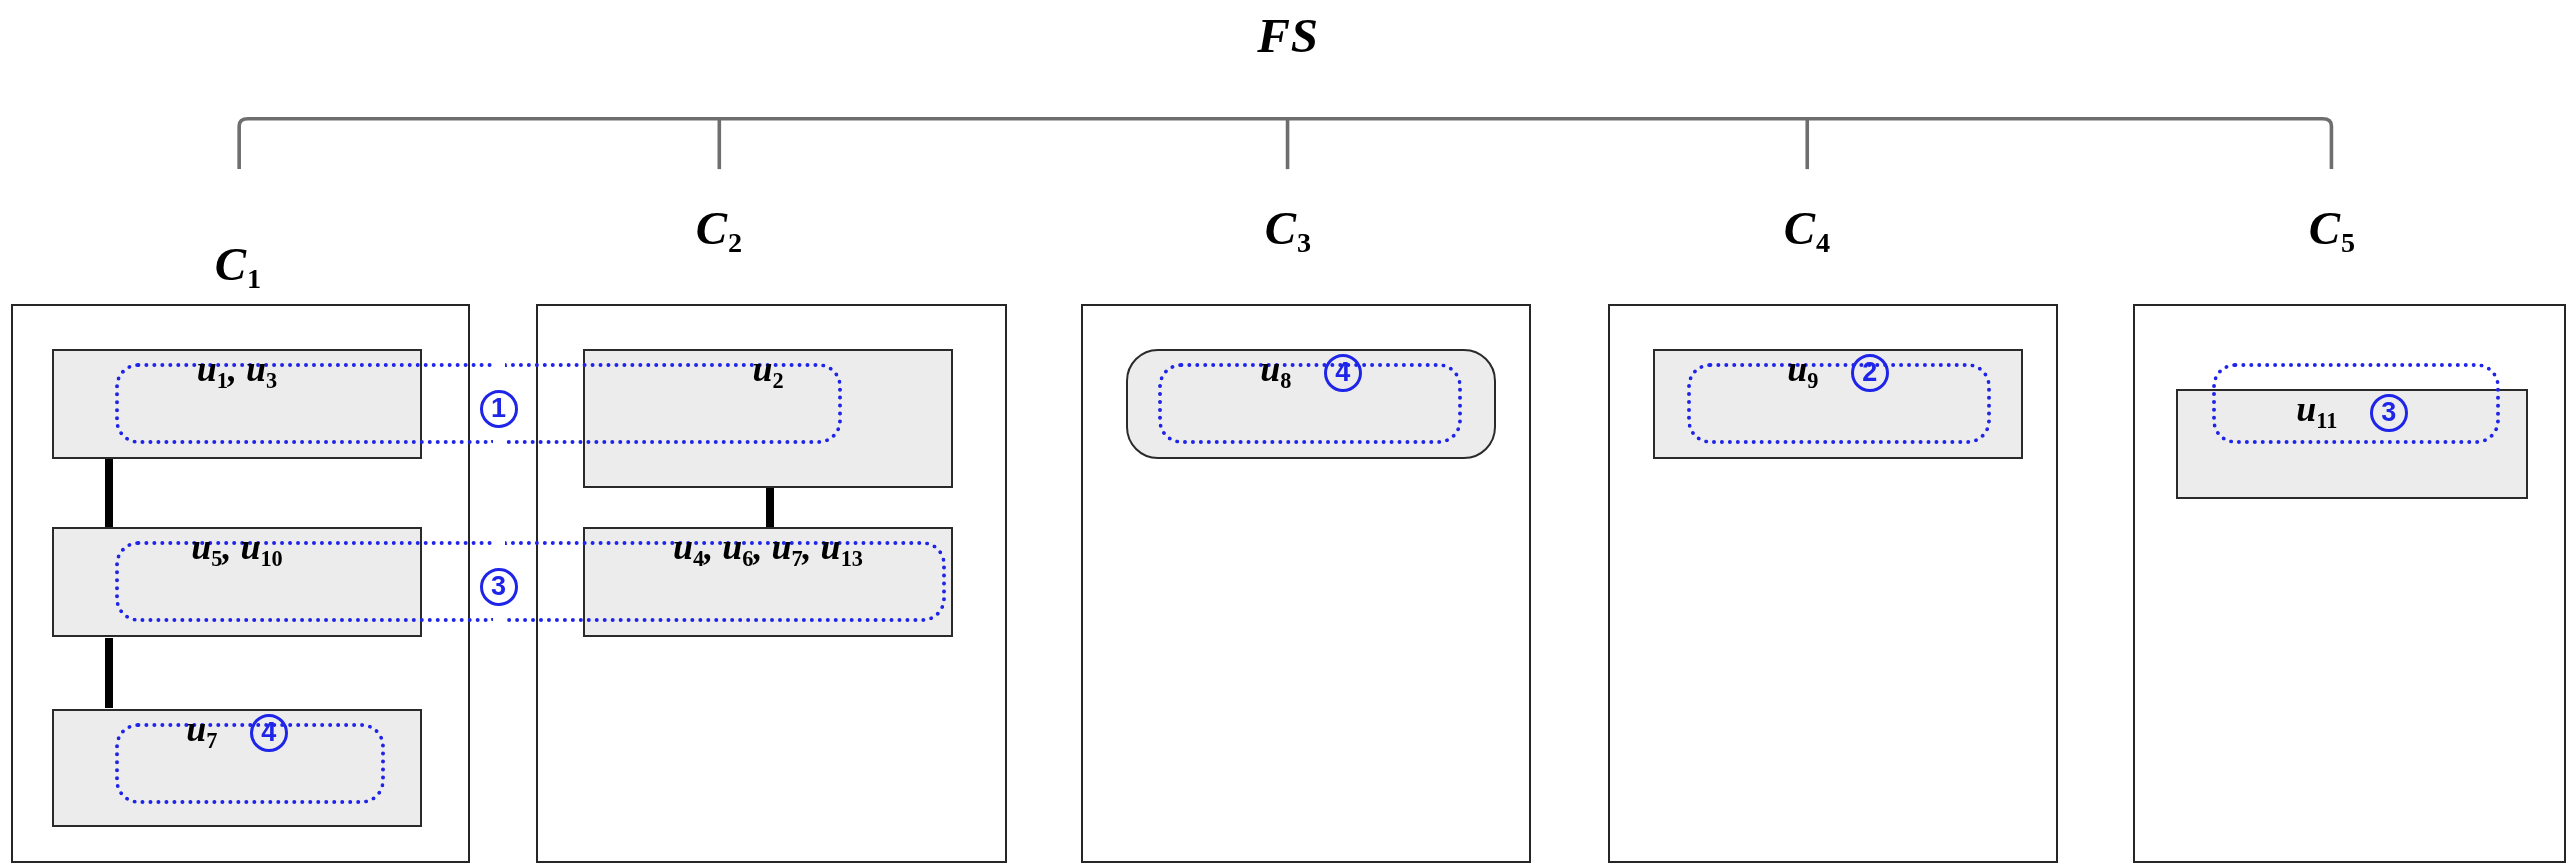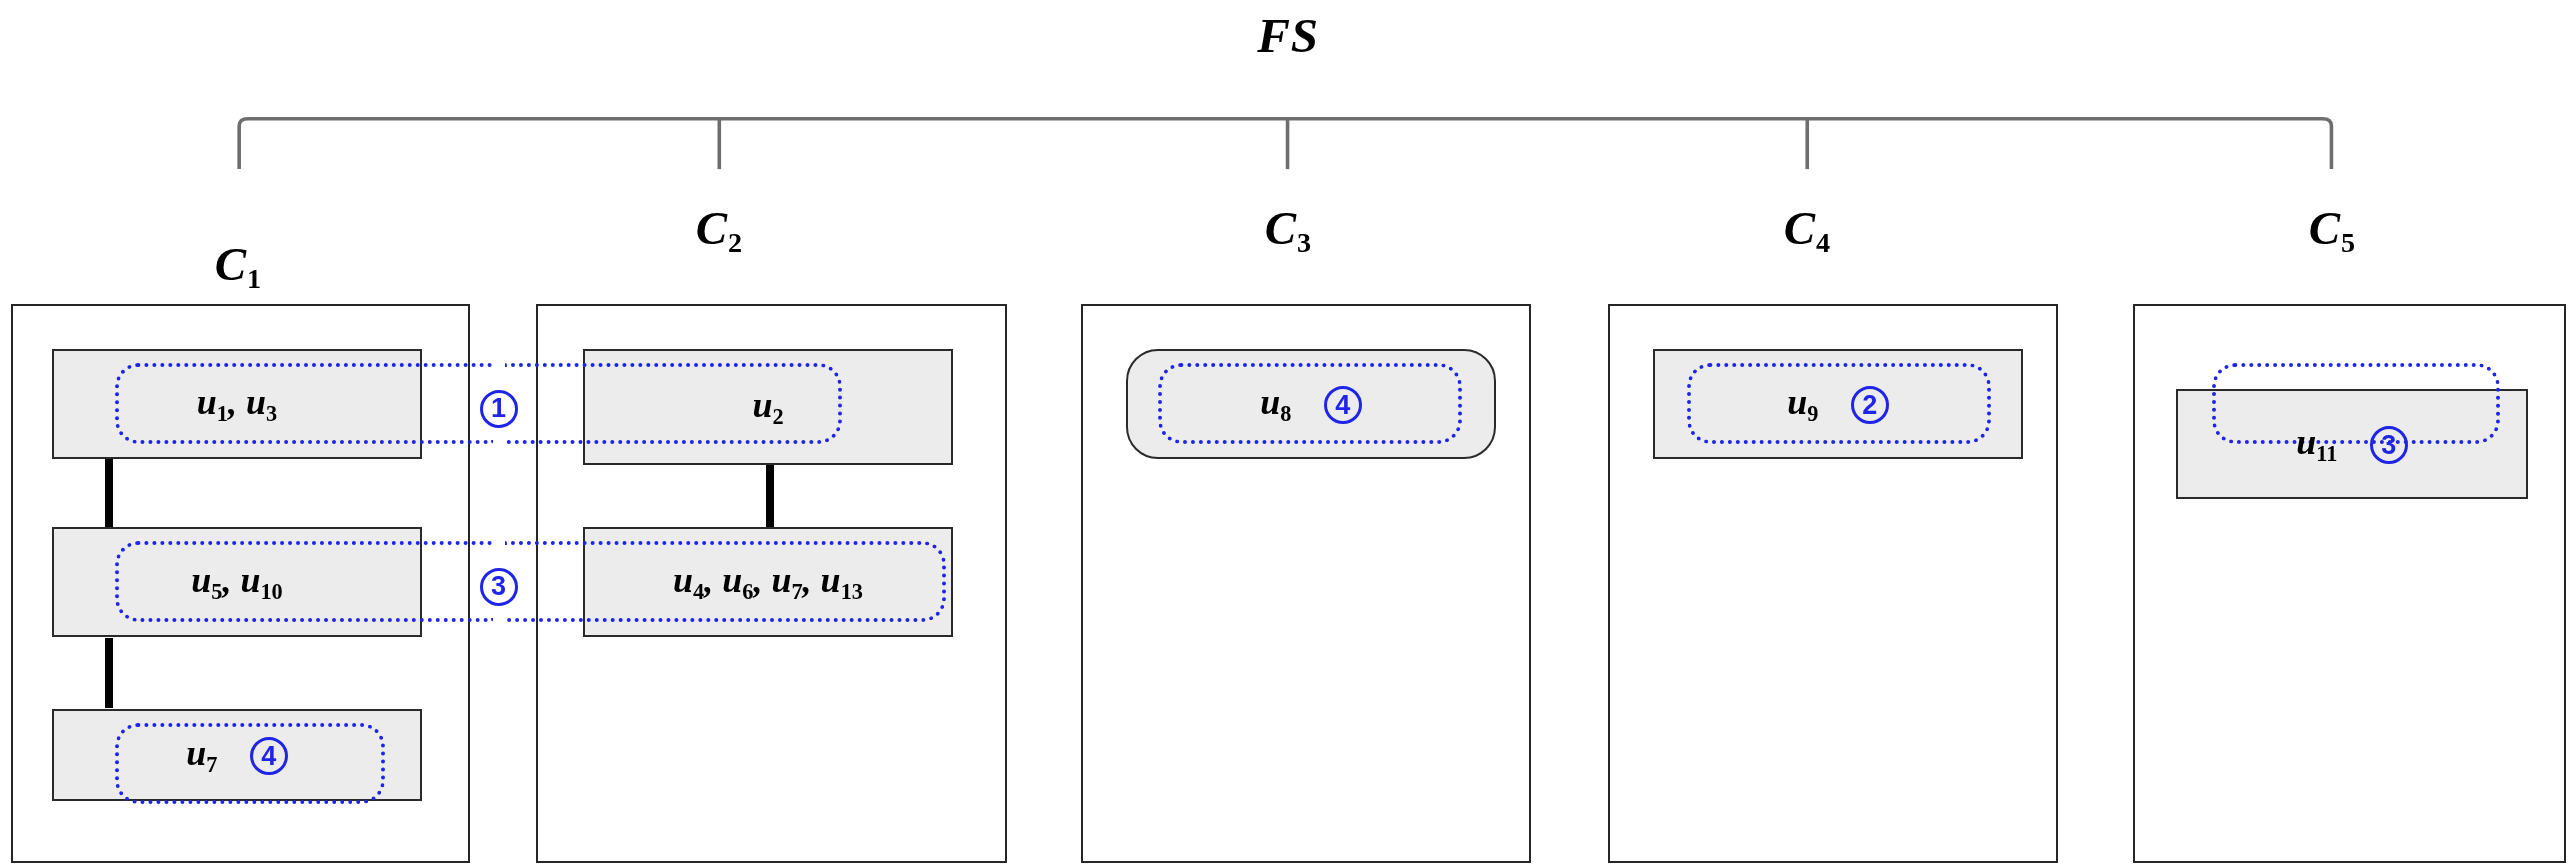--- a/index.html
+++ b/index.html
@@ -53,21 +53,20 @@
     background:#ffffff;
     border:2.7px solid #262626;
   }
 
   
   .unit-box {
     position:absolute;
     background:#ececec;
     border:2.7px solid #2a2a2a;
     display:flex;
-    align-items:center;
     justify-content:center;
   }
   .unit-label {
     font-size:36px;
     font-weight:700;
     font-style:italic;
     color:#000;
     white-space:nowrap;
     line-height:1;
     position:relative;
@@ -177,28 +176,28 @@
       <span>u</span><sub>1</sub><span>, u</span><sub>3</sub>
     </span>
   </div>
 
   <div class="unit-box" style="left:52px; top:527px; width:370px; height:110px;">
     <span class="unit-label">
       <span>u</span><sub>5</sub><span>, u</span><sub>10</sub>
     </span>
   </div>
 
-  <div class="unit-box" style="left:52px; top:709px; width:370px; height:92px;">
+  <div class="unit-box" style="left:52px; top:709px; width:370px; height:118px;">
     <span class="unit-label">
       <span>u</span><sub>7</sub>
       <span class="circled inline-badge">4</span>
     </span>
   </div>
 
-  <div class="unit-box" style="left:583px; top:349px; width:370px; height:116px;">
+  <div class="unit-box" style="left:583px; top:349px; width:370px; height:139px;">
     <span class="unit-label">
       <span>u</span><sub>2</sub>
     </span>
   </div>
 
   <div class="unit-box" style="left:583px; top:527px; width:370px; height:110px;">
     <span class="unit-label">
       <span>u</span><sub>4</sub><span>, u</span><sub>6</sub><span>, u</span><sub>7</sub><span>, u</span><sub>13</sub>
     </span>
   </div>

